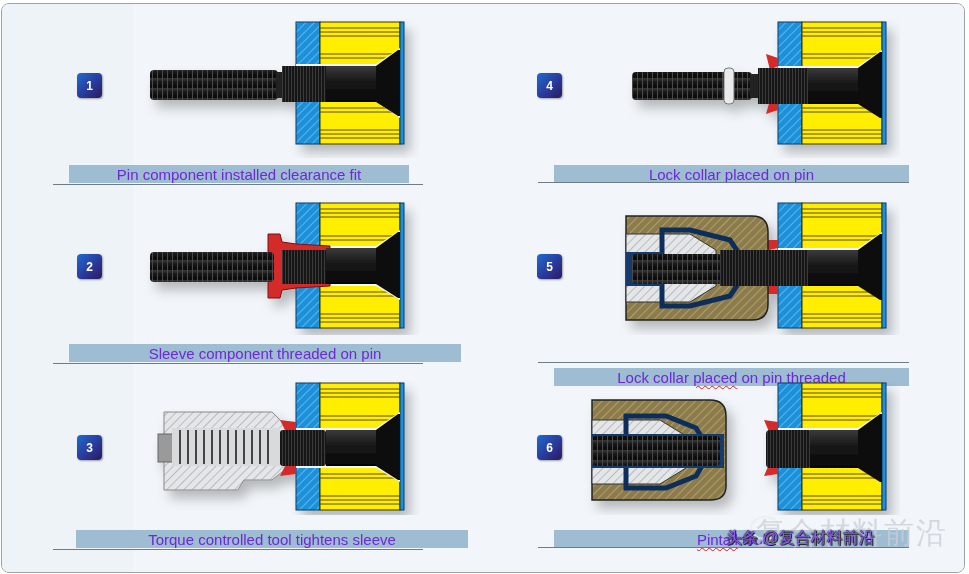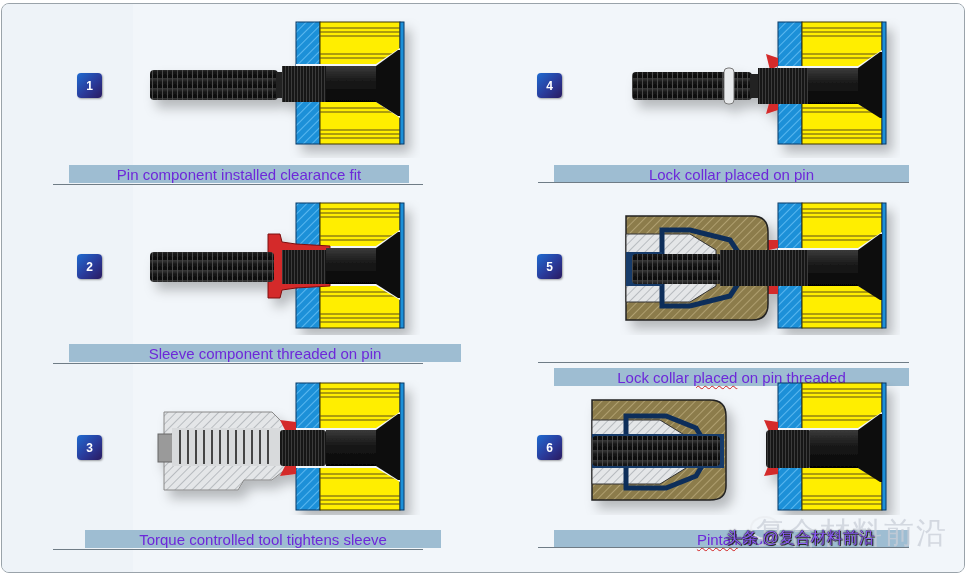--- a/index.html
+++ b/index.html
@@ -158,21 +158,21 @@
         <line x1="104" y1="50" x2="104" y2="84"></line>
       <line x1="112" y1="50" x2="112" y2="84"></line>
         <line x1="120" y1="50" x2="120" y2="84"></line>
         <line x1="128" y1="50" x2="128" y2="84"></line>
     </g>
     <rect x="140" y="50" width="46" height="36" rx="3" fill="url(#fineThreads)"></rect>
     <rect x="186" y="50" width="50" height="36" fill="url(#pinGrad)"></rect>
     <polygon points="236,50 258,34 260,34 260,100 258,100 236,86" fill="#111"></polygon>
   </g>
 </svg>
-<div class="caption" style="left:85px;top:530px;width:356px;">Torque controlled tool tightens sleeve</div>
+<div class="caption" style="left:76px;top:530px;width:392px;">Torque controlled tool tightens sleeve</div>
 <div class="rule" style="left:53px;top:549px;width:370px;"></div>
 
 <div class="badge" style="left:537px;top:73px;">4</div>
 <svg class="ill" style="left:620px;top:18px;" width="280" height="140">
   <g filter="url(#shadow)">
     <rect x="158" y="4" width="24" height="122" fill="url(#hatchBlue)" stroke="#0b3a66" stroke-width="1"></rect>
     <rect x="182" y="4" width="80" height="122" fill="#ffee00" stroke="#3a3000" stroke-width="1"></rect>
     <g stroke="#5a4a10" stroke-width="1">
       <line x1="182" y1="10" x2="262" y2="10"></line>
         <line x1="182" y1="14" x2="262" y2="14"></line>

